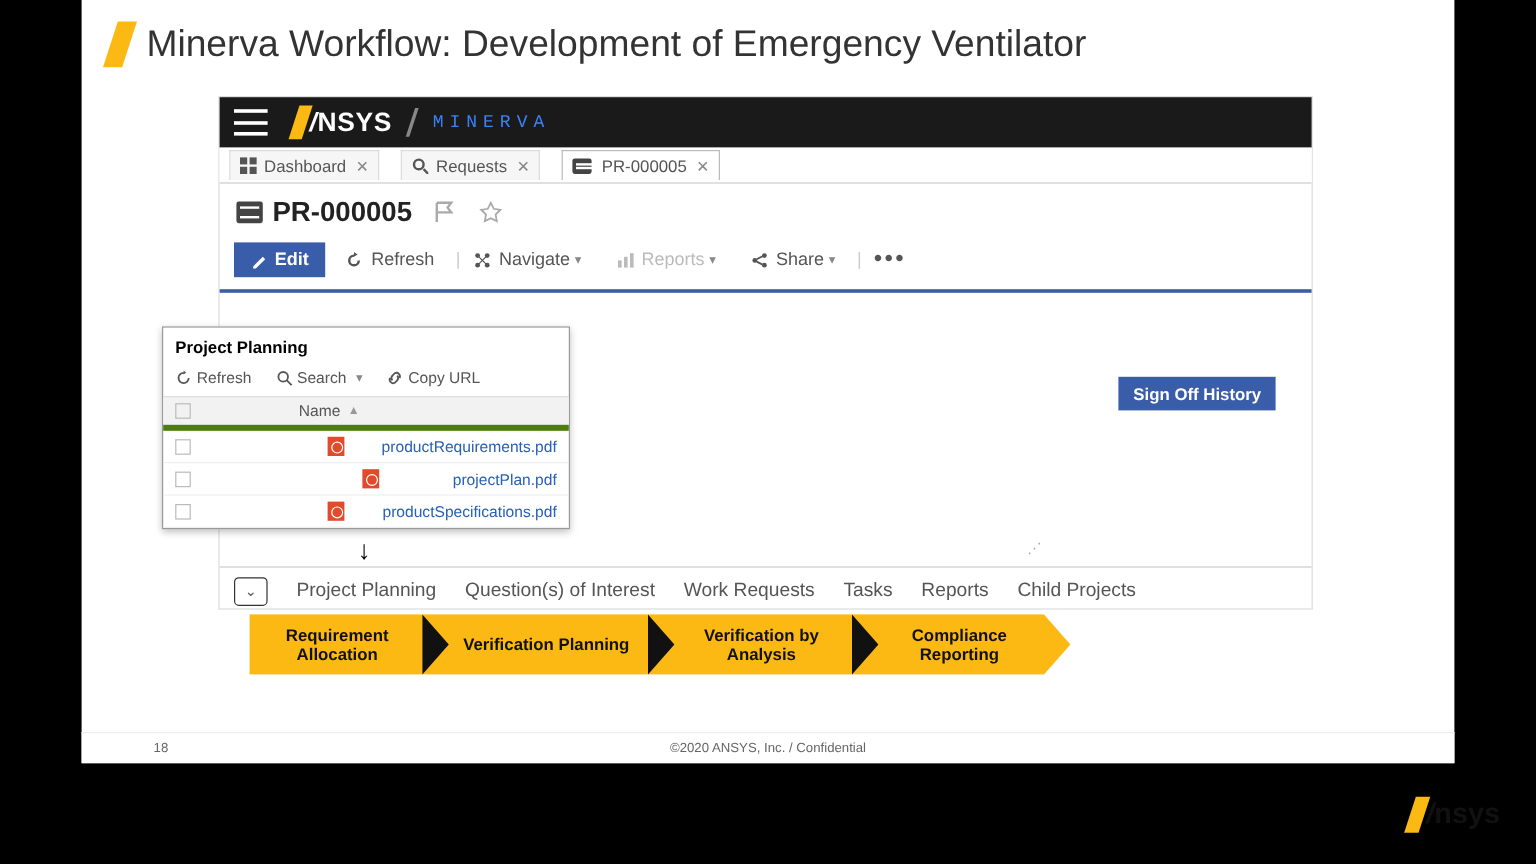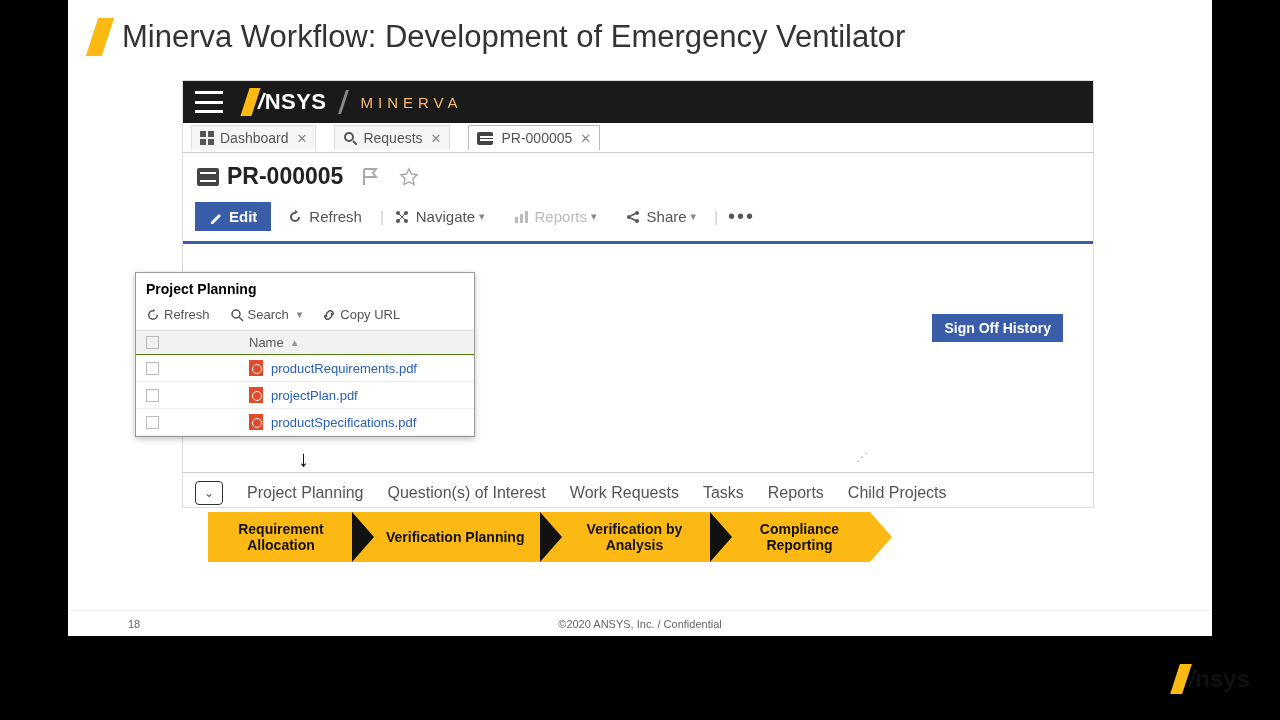--- a/index.html
+++ b/index.html
@@ -61,21 +61,21 @@
   .brand-sep {
     width: 14px; height: 28px;
     margin: 0 10px;
     display:flex;align-items:center;justify-content:center;
   }
   .brand-sep::before{
     content:"";
     display:block;
     width:3px;height:24px;background:#888;transform:skew(-18deg);
   }
-  .brand-sub { color:#fdba74; font-size:15px; letter-spacing:5px; font-weight:300;}
+  .brand-sub { color:#3b82f6; font-size:15px; letter-spacing:5px; font-weight:300;font-family:Liberation Mono, monospace;}
   .tab-strip {
     height: 30px;
     background: #fff;
     border-bottom: 1px solid #ccc;
     display: flex; align-items: center;
     padding: 0 8px;
     font-size: 14px;
     color:#555;
   }
   .tab {
@@ -160,25 +160,25 @@
     font-weight:bold;
     font-size:14px;
   }
   .popup-tools{
     display:flex;align-items:center;gap:20px;
     padding:4px 10px 8px 10px;
     color:#555;
   }
   .popup-tools .pt{display:flex;align-items:center;gap:4px;}
   .popup-row-head{
-    background:#f2f2f2;border-top:1px solid #ddd;border-bottom:1px solid #4d7c0f;
+    background:#f2f2f2;border-top:1px solid #ddd;border-bottom:5px solid #4d7c0f;
     display:flex;align-items:center;padding:4px 10px;color:#555;
   }
   .popup-row{
-    display:flex;align-items:center;padding:5px 10px;border-bottom:1px solid #eee;
+    display:flex;align-items:center;padding:5px 10px;border-bottom:1px solid #eee;justify-content:space-between;
   }
   .chk{width:13px;height:13px;border:1px solid #bbb;margin-right:90px;}
   .popup-row-head .chk{margin-right:90px;}
   .pdf-icon{
     width:14px;height:16px;background:#e24a2c;margin-right:8px;
     position:relative;
   }
   .pdf-icon::after{content:"";position:absolute;left:3px;top:4px;width:8px;height:8px;border:1px solid #fff;border-radius:50%;}
   .sort-arr{margin-left:6px;font-size:10px;color:#999;}
   .arrow-down{

